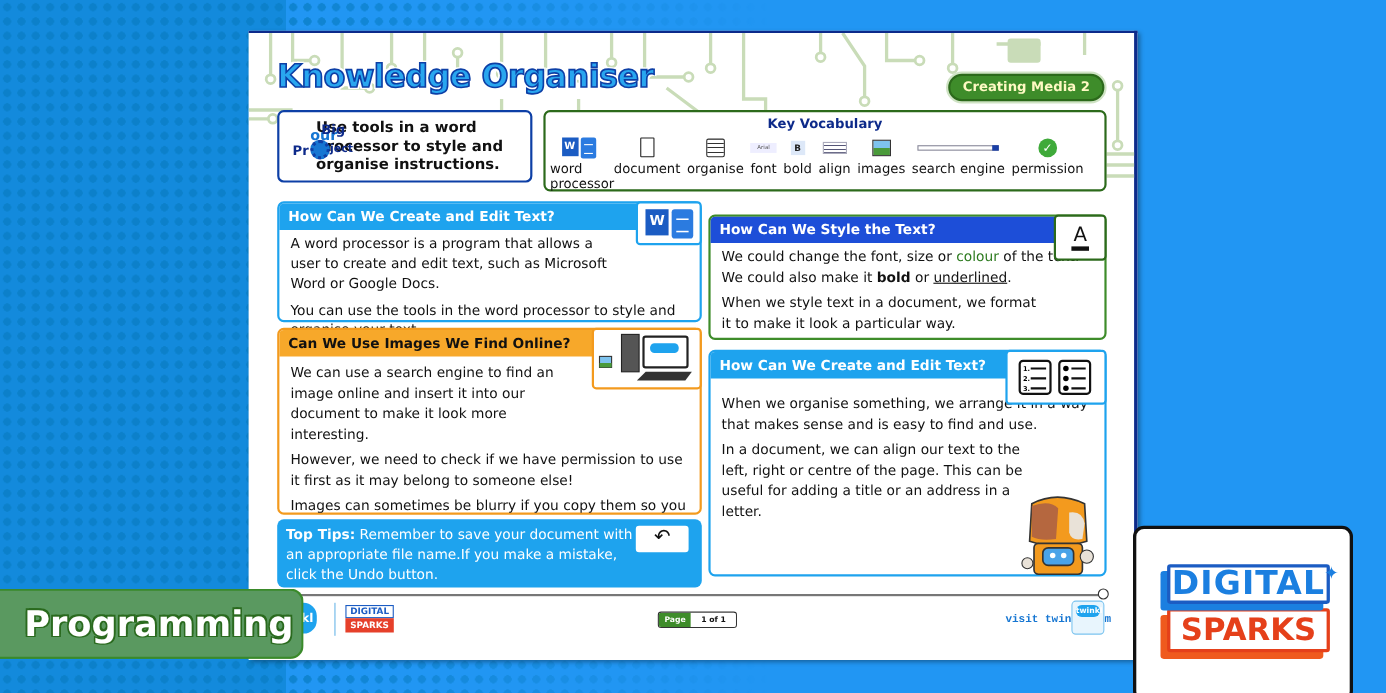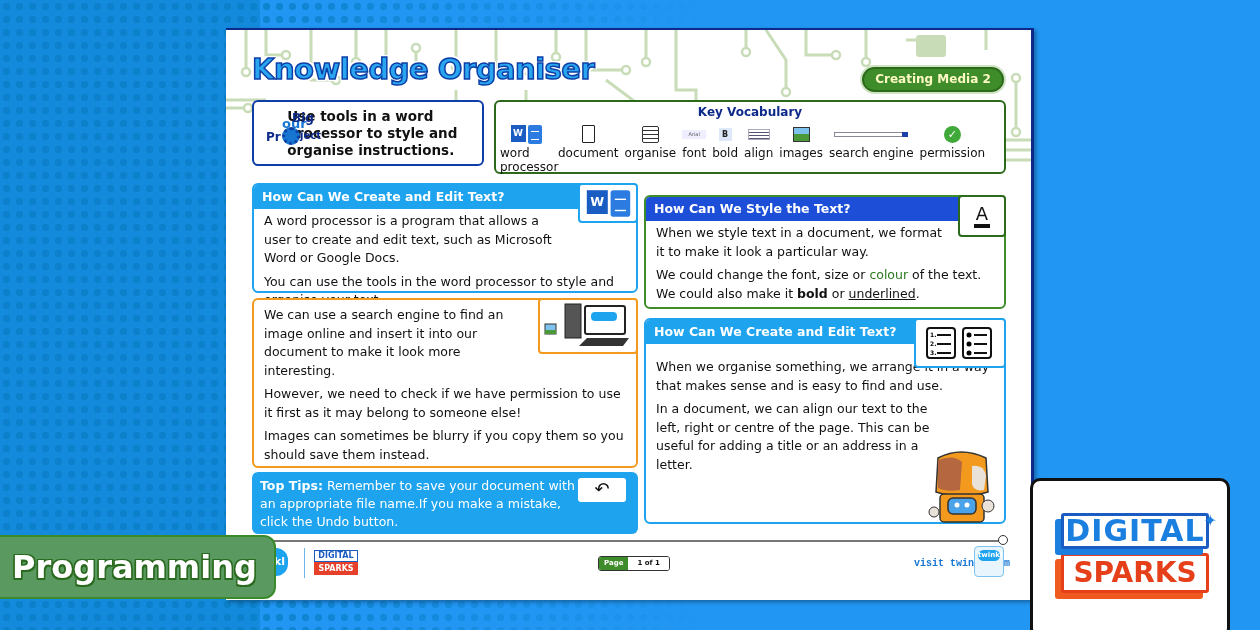--- a/index.html
+++ b/index.html
@@ -112,21 +112,21 @@
   .pager { position: absolute; left: 372px; top: 526px; display: flex; height: 15px; border: 1px solid #333; border-radius: 3px; overflow: hidden; font-size: 7px; font-weight: bold; }
   .pager .pg { background: #3e8c2a; color: #fff; padding: 0 5px; line-height: 13px; }
   .pager .of { background: #fff; color: #111; padding: 0 9px; line-height: 13px; }
   .visit { position: absolute; left: 688px; top: 528px; font-size: 10px; color: #1676d2; font-weight: bold; font-family: Liberation Mono, monospace; }
   .tw-badge { position: absolute; left: 748px; top: 516px; width: 30px; height: 31px; border: 1.5px solid #7cc4ef; border-radius: 4px; background: #e8f5fd; color: #fff; font-size: 7px; font-weight: bold; text-align: center; }
   .tw-badge span { display: block; margin: 3px auto 0; width: 22px; height: 11px; border-radius: 6px; background: #1ea3ee; line-height: 11px; }
 
   .prog-tag {
     position: absolute; left: 0; top: 535px; width: 276px; height: 64px;
     background: #5a9960; border: 2px solid #3a8a2a; border-left: none; border-radius: 0 12px 12px 0;
-    color: #fff; font-weight: bold; font-size: 32px; line-height: 60px; padding-left: 12px;
+    color: #fff; font-weight: bold; font-size: 32px; line-height: 60px; padding-left: 22px;
     text-shadow: 1.5px 1.5px 0 #2a6a1e, -1.5px -1.5px 0 #2a6a1e, 1.5px -1.5px 0 #2a6a1e, -1.5px 1.5px 0 #2a6a1e;
   }
   .ds-card {
     position: absolute; left: 1030px; top: 478px; width: 200px; height: 160px;
     background: #fff; border: 3px solid #111; border-radius: 10px;
   }
   .ds-logo { position: absolute; left: 28px; top: 32px; width: 148px; }
   .ds-logo .top { height: 36px; border: 3px solid #1b5cc3; border-radius: 3px; color: #1b7fe0; font-weight: bold; font-size: 30px; text-align: center; line-height: 30px; letter-spacing: 1px; background: #fff; box-shadow: -6px 6px 0 #1b7fe0; position: relative; z-index: 1; }
   .ds-logo .top .star { position: absolute; right: -12px; top: -10px; color: #1b7fe0; font-size: 16px; }
   .ds-logo .bot { margin-top: 4px; height: 40px; border: 3px solid #e5401a; border-radius: 3px; color: #e5401a; font-weight: bold; font-size: 28px; text-align: center; line-height: 34px; background: #fff; box-shadow: -6px 6px 0 #ef5a1e; }
@@ -255,20 +255,21 @@
           <div class="d"></div>
         </div>
     </div>
     <div class="panel-body">
       <p style="padding-right:56px">A word processor is a program that allows a user to create and edit text, such as Microsoft Word or Google Docs.</p>
       <p>You can use the tools in the word processor to style and organise your text.</p>
     </div>
   </div>
 
   <div class="panel p2">
+    <div class="panel-head">Can We Use Images We Find Online?</div>
     <div class="corner-icon">
       <svg width="90" height="48" viewBox="0 0 90 48">
         <rect x="2" y="22" width="11" height="10" fill="#7ec3ee" stroke="#333"></rect>
         <rect x="2" y="28" width="11" height="4" fill="#4a9a3a"></rect>
         <rect x="22" y="2" width="16" height="34" fill="#555" stroke="#222"></rect>
         <rect x="42" y="4" width="40" height="28" rx="2" fill="#fff" stroke="#222" stroke-width="2"></rect>
         <rect x="48" y="10" width="26" height="9" rx="4" fill="#1ea3ee"></rect>
         <path d="M36 44 L80 44 L86 36 L44 36 Z" fill="#333"></path>
       </svg>
     </div>
@@ -283,22 +284,22 @@
     <b>Top Tips:</b><span> Remember to save your document with an appropriate file name.If you make a mistake, click the Undo button.</span>
     <div class="undo-btn">↶</div>
   </div>
 
   <div class="panel p3">
     <div class="panel-head">How Can We Style the Text?</div>
     <div class="corner-icon">
       <div style="font-size:18px;color:#111;border-bottom:4px solid #111;line-height:20px;padding:0 2px">A</div>
     </div>
     <div class="panel-body">
+      <p><span>We could change the font, size or </span><span style="color:#2c7a1e">colour</span><span> of the text. We could also make it </span><b>bold</b><span> or </span><u>underlined</u><span>.</span></p>
       <p style="padding-right:46px">When we style text in a document, we format it to make it look a particular way.</p>
-      <p><span>We could change the font, size or </span><span style="color:#2c7a1e">colour</span><span> of the text. We could also make it </span><b>bold</b><span> or </span><u>underlined</u><span>.</span></p>
     </div>
   </div>
 
   <div class="panel p4">
     <div class="panel-head">How Can We Create and Edit Text?</div>
     <div class="corner-icon">
       <svg width="70" height="34" viewBox="0 0 70 34">
         <rect x="2" y="2" width="28" height="30" rx="3" fill="#fff" stroke="#111" stroke-width="2"></rect>
         <text x="5" y="11" font-size="6" font-family="DejaVu Sans, sans-serif" font-weight="bold">1.</text>
         <text x="5" y="20" font-size="6" font-family="DejaVu Sans, sans-serif" font-weight="bold">2.</text>

